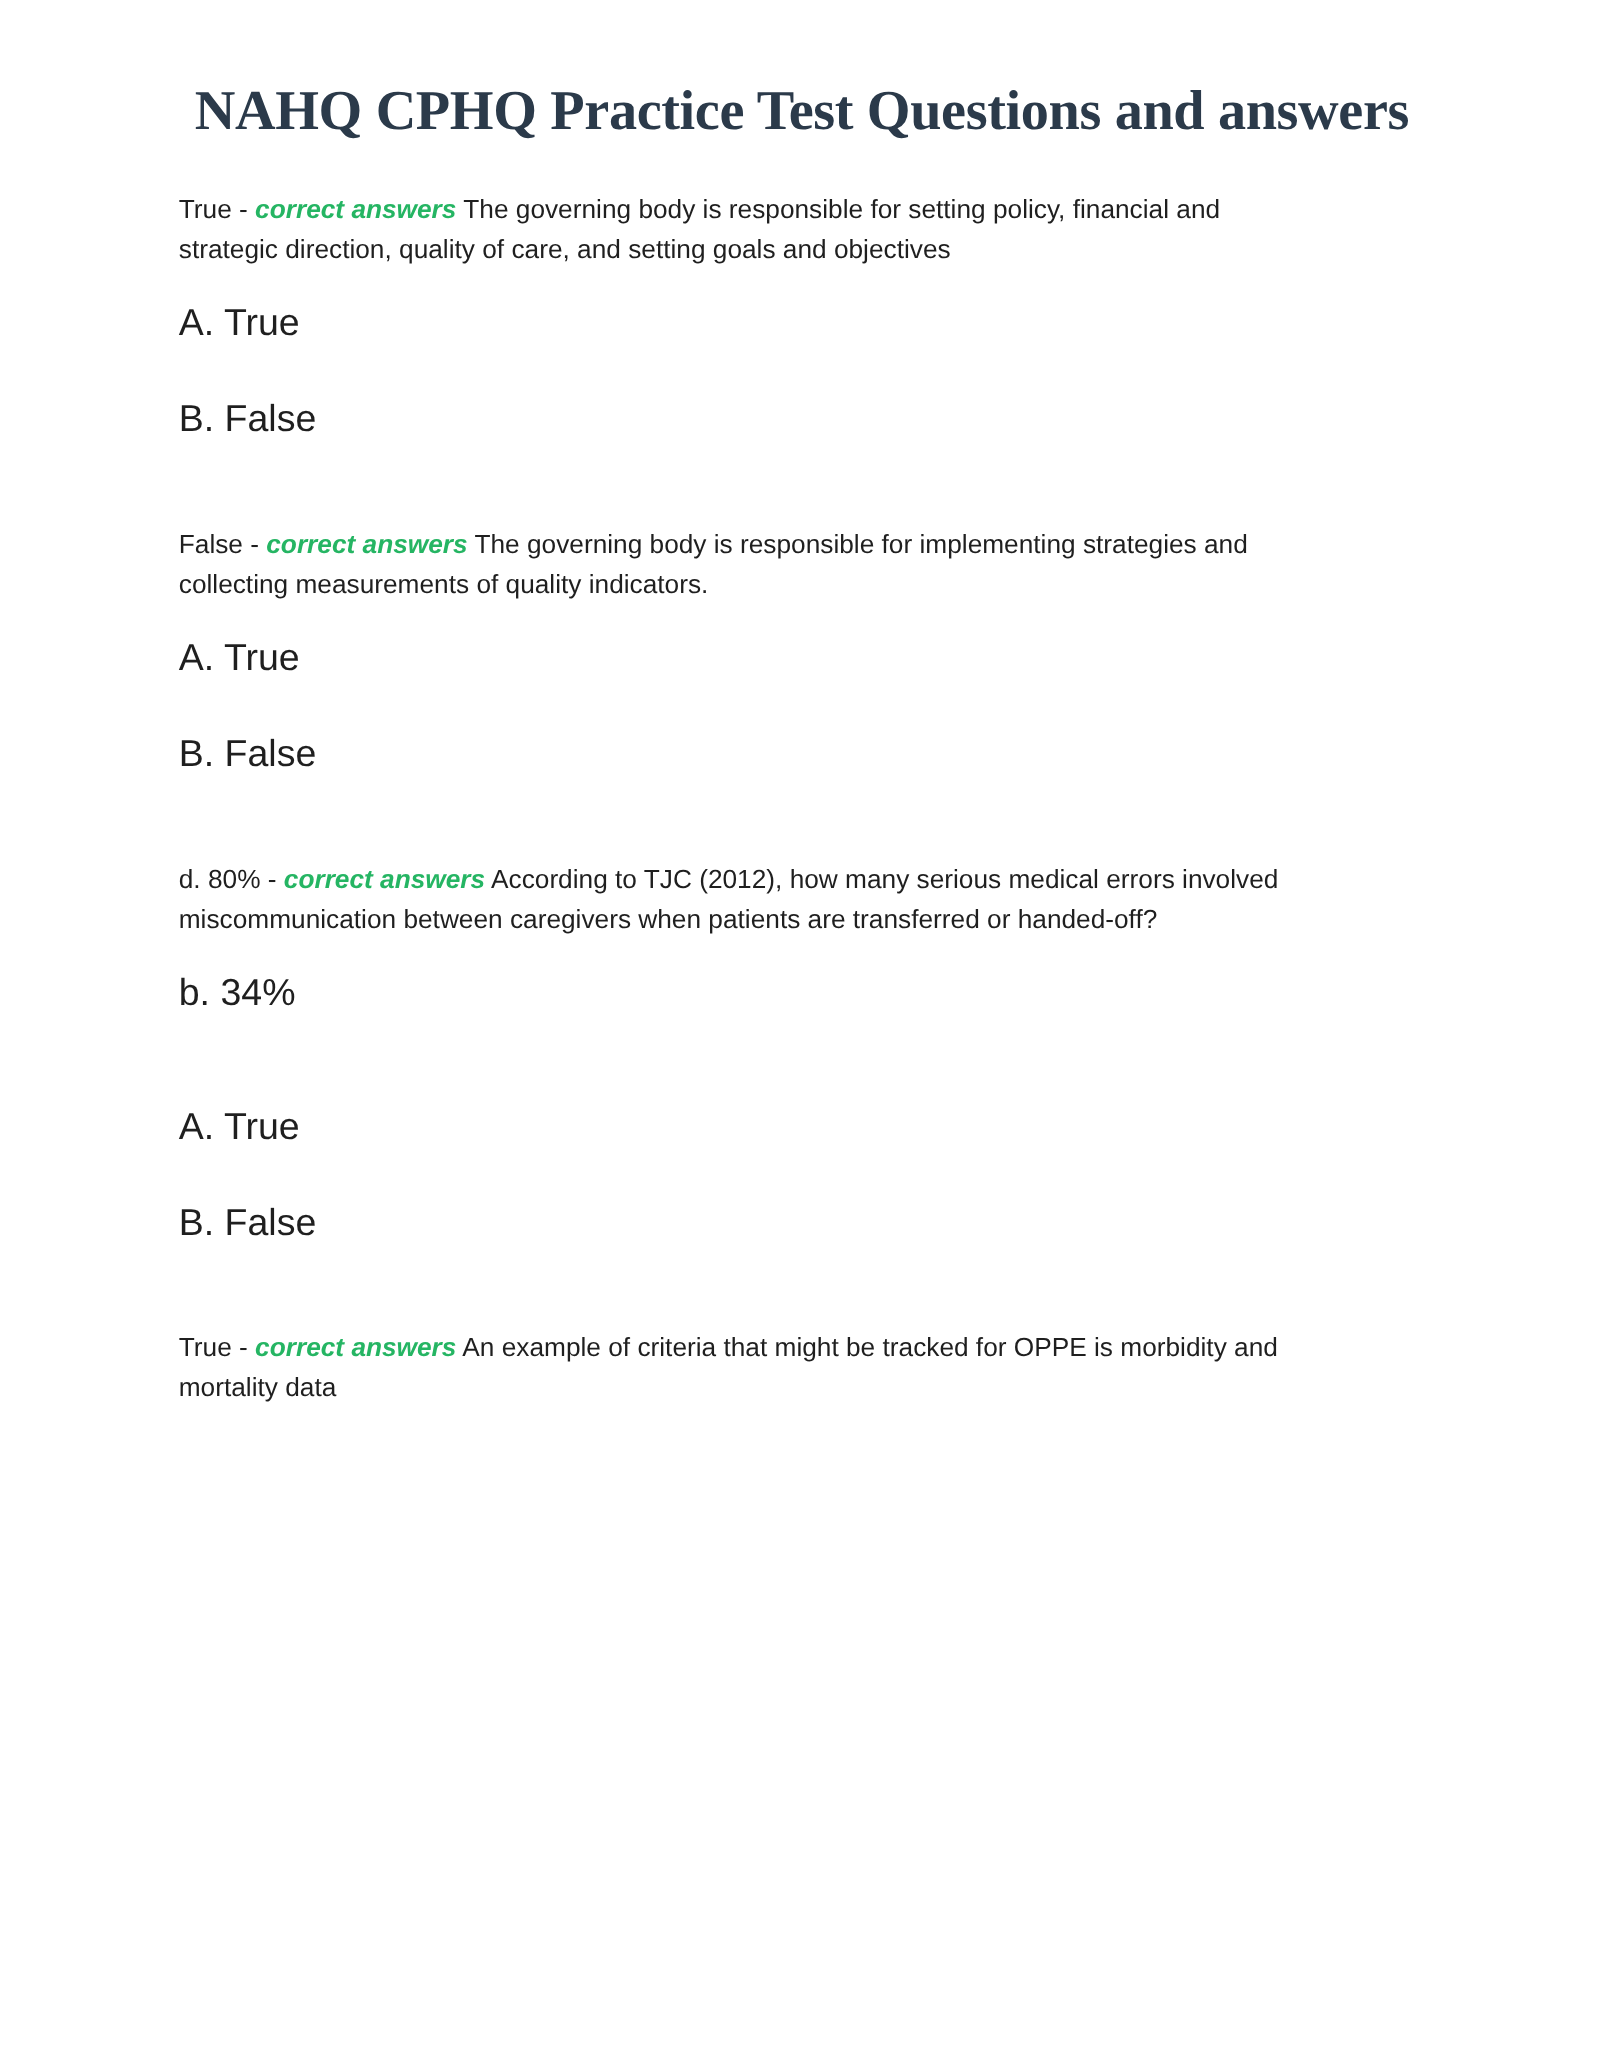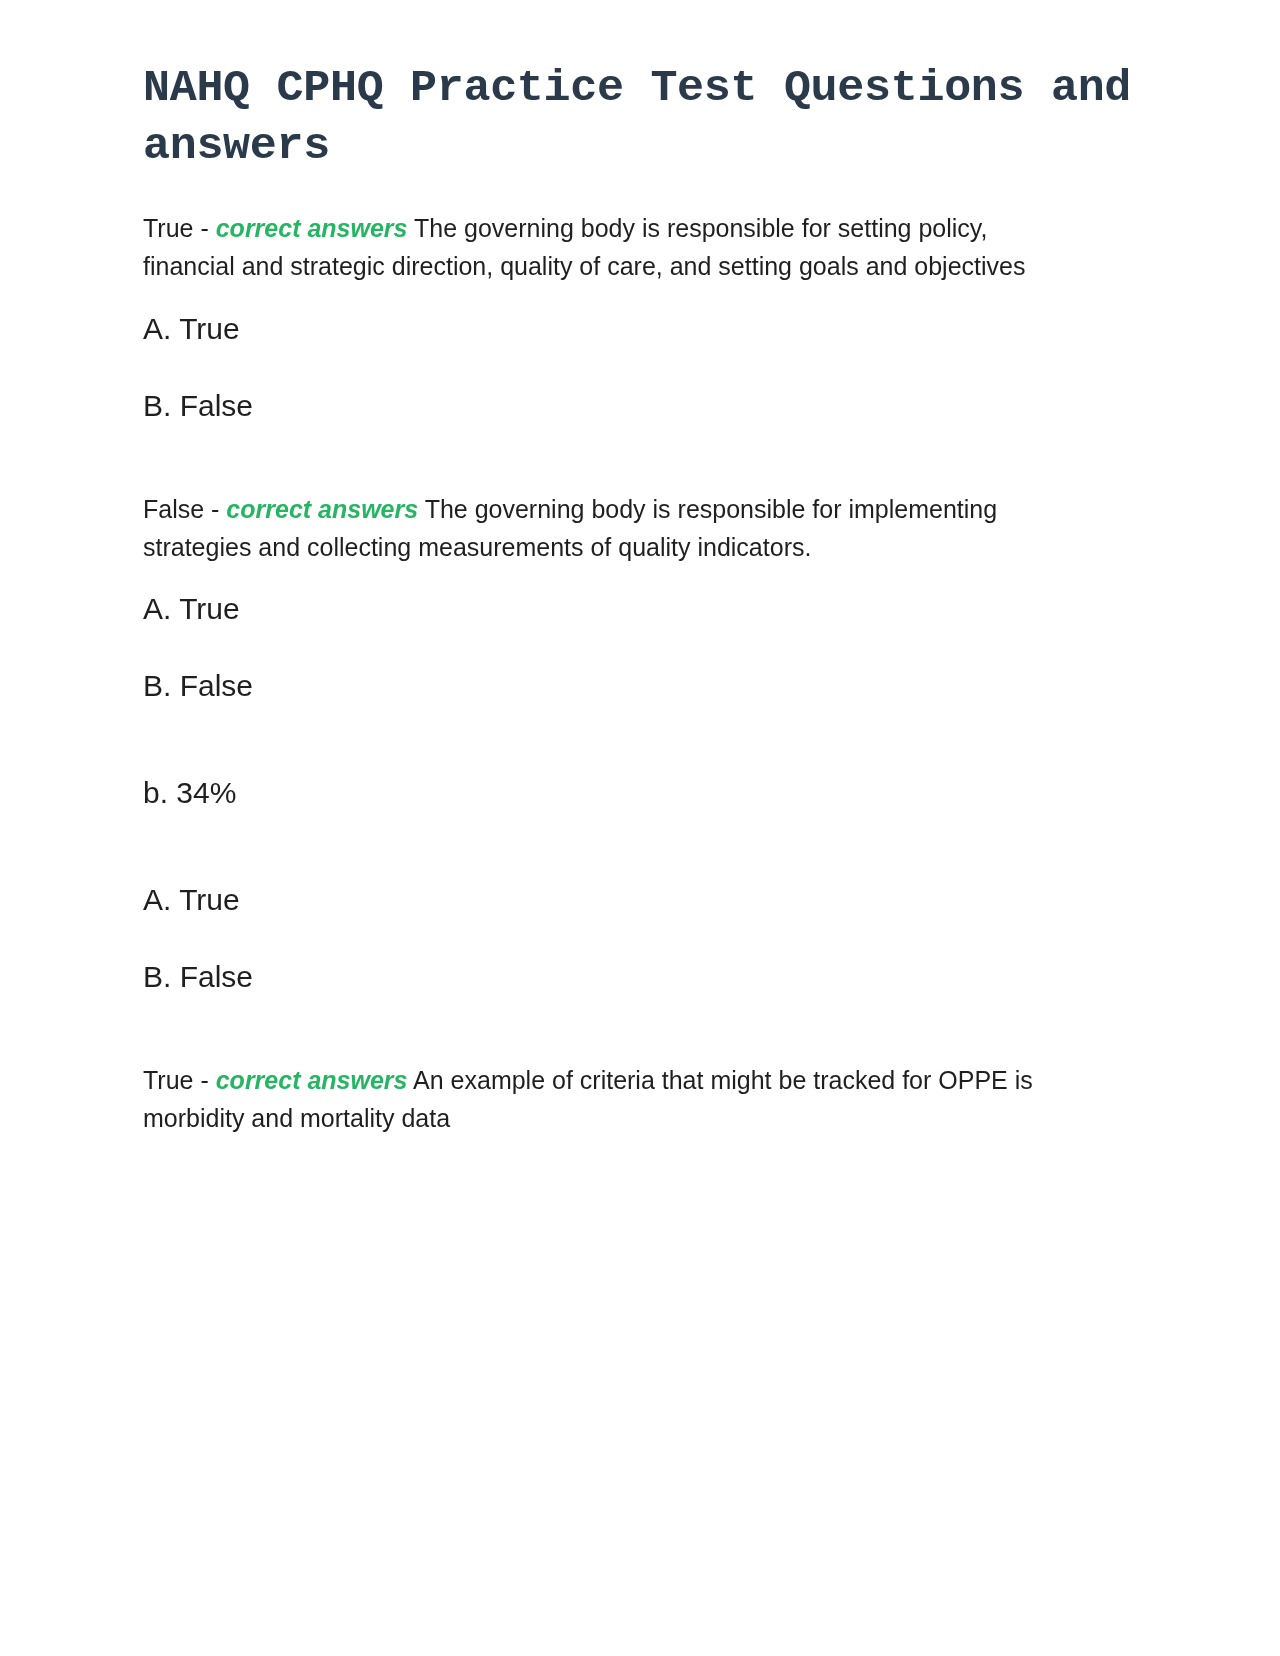--- a/index.html
+++ b/index.html
@@ -14,36 +14,37 @@
     color: #222222;
   }
   .page {
     width: 1280px;
     min-height: 1656px;
     box-sizing: border-box;
     padding: 60px 140px 40px 143px;
     background: #ffffff;
   }
   .doc-title {
-    font-family: Liberation Mono, monospace;
+    font-family: Liberation Serif, serif;
     font-size: 45px;
     line-height: 1.28;
     font-weight: bold;
     color: #2b3a4a;
     margin: 0 0 34px 0;
     letter-spacing: -0.3px;
+    text-align: center;
   }
   .block {
     margin-bottom: 8px;
   }
   .block.spaced {
     margin-top: 62px;
   }
   .qline {
-    font-size: 25px;
+    font-size: 21px;
     line-height: 1.53;
     color: #1f1f1f;
     margin: 0 0 20px 0;
     max-width: 905px;
   }
   .answer-tag {
     color: #25b563;
     font-style: italic;
     font-weight: bold;
   }
@@ -69,20 +70,21 @@
     <p class="choice">B. False</p>
   </div>
 
   <div class="block spaced">
     <p class="qline"><span>False - </span><span class="answer-tag">correct answers</span><span> The governing body is responsible for implementing strategies and collecting measurements of quality indicators.</span></p>
     <p class="choice">A. True</p>
     <p class="choice">B. False</p>
   </div>
 
   <div class="block spaced">
+    <p class="qline"><span>d. 80% - </span><span class="answer-tag">correct answers</span><span> According to TJC (2012), how many serious medical errors involved miscommunication between caregivers when patients are transferred or handed-off?</span></p>
     <p class="choice">b. 34%</p>
   </div>
 
   <div class="block spaced">
     <p class="choice">A. True</p>
     <p class="choice">B. False</p>
   </div>
 
   <div class="block spaced">
     <p class="qline"><span>True - </span><span class="answer-tag">correct answers</span><span> An example of criteria that might be tracked for OPPE is morbidity and mortality data</span></p>

